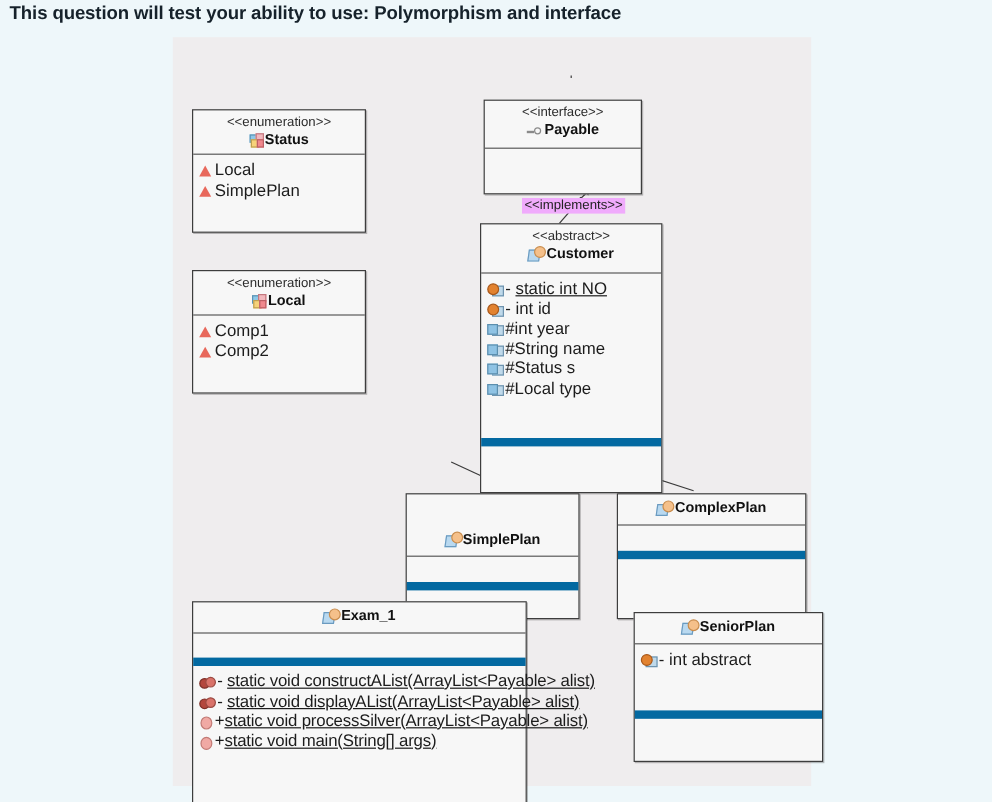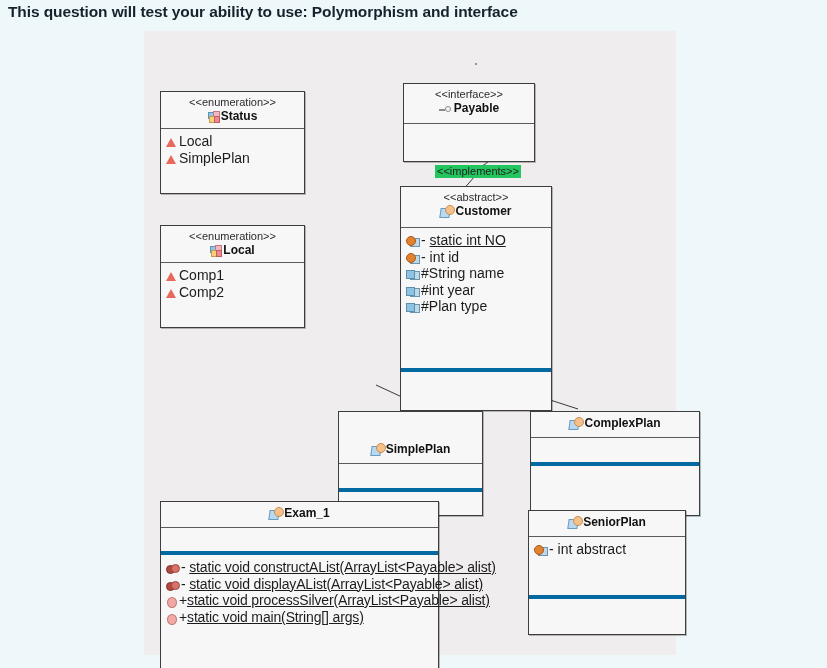--- a/index.html
+++ b/index.html
@@ -34,21 +34,21 @@
     box-sizing: border-box;
     box-shadow: 1px 1px 0 rgba(0,0,0,0.25);
   }
   .uml .hdr {
     border-bottom: 1px solid #5a5a5a;
     text-align: center;
     padding: 4px 2px 5px 2px;
     box-sizing: border-box;
   }
   .uml .compartment {
-    border-bottom: 4px solid #0369a1;
+    border-bottom: 7px solid #0369a1;
     box-sizing: border-box;
     padding: 4px 4px 4px 5px;
   }
   .uml .compartment:last-child { border-bottom: none; }
   .stereo {
     font-size: 11px;
     color: #2b2b2b;
     line-height: 13px;
     white-space: nowrap;
   }
@@ -118,21 +118,21 @@
   .ic-m-priv i.c1 { position:absolute; left:0px; top:1px; width:7px; height:7px; border-radius:50%; background:#b4473e; border:1px solid #7e2f28; }
   .ic-m-priv i.c2 { position:absolute; left:5px; top:0px; width:7px; height:7px; border-radius:50%; background:#d9736a; border:1px solid #9c4a42; }
 
   
   .ic-m-pub { width: 11px; height: 10px; }
   .ic-m-pub i.c1 { position:absolute; left:1px; top:0px; width:8px; height:9px; border-radius:50%; background:#f0a9a4; border:1px solid #c27a75; }
   .conn-label {
     position: absolute;
     font-size: 11px;
     color: #222;
-    background: #22c55e;
+    background: #f0abfc;
     padding: 0 2px;
     white-space: nowrap;
     line-height: 13px;
   }
   svg.overlay { position: absolute; left:0; top:0; width:532px; height:624px; overflow: visible; }
 </style>
 </head>
 <body>
 
 <div id="page-title">This question will test your ability to use:  Polymorphism and interface</div>
@@ -218,43 +218,46 @@
       </div>
     </div>
     <div class="compartment" style="height:144px;">
       <span class="row">
         <span class="ic ic-attr-priv"><i class="sq"></i><i class="ci"></i></span><span>-</span>&nbsp;<span class="u">static int NO</span>
       </span>
       <span class="row">
         <span class="ic ic-attr-priv"><i class="sq"></i><i class="ci"></i></span><span>-</span>&nbsp;<span>int id</span>
       </span>
       <span class="row">
+        <span class="ic ic-attr-prot"><i class="sq"></i><i class="ci"></i></span><span>#</span><span>int year</span>
+      </span>
+      <span class="row">
         <span class="ic ic-attr-prot"><i class="sq"></i><i class="ci"></i></span><span>#</span><span>String name</span>
       </span>
       <span class="row">
-        <span class="ic ic-attr-prot"><i class="sq"></i><i class="ci"></i></span><span>#</span><span>int year</span>
-      </span>
-      <span class="row">
-        <span class="ic ic-attr-prot"><i class="sq"></i><i class="ci"></i></span><span>#</span><span>Plan type</span>
+        <span class="ic ic-attr-prot"><i class="sq"></i><i class="ci"></i></span><span>#</span><span>Status s</span>
+      </span>
+      <span class="row">
+        <span class="ic ic-attr-prot"><i class="sq"></i><i class="ci"></i></span><span>#</span><span>Local type</span>
       </span>
     </div>
     <div class="compartment" style="height:38px;"></div>
   </div>
 
   <div class="uml" style="left:194px; top:380px; width:145px; height:105px;">
     <div class="hdr" style="height:26px;margin-top:26px;">
       <div class="cname">
         <span class="ic ic-class"><i class="sq"></i><i class="ci"></i></span><span>SimplePlan</span>
       </div>
     </div>
     <div class="compartment" style="height:28px;"></div>
     <div class="compartment" style="height:49px;"></div>
   </div>
 
-  <div class="uml" style="left:386px; top:380px; width:170px; height:105px;">
+  <div class="uml" style="left:370px; top:380px; width:158px; height:105px;">
     <div class="hdr" style="height:26px;">
       <div class="cname">
         <span class="ic ic-class"><i class="sq"></i><i class="ci"></i></span><span>ComplexPlan</span>
       </div>
     </div>
     <div class="compartment" style="height:28px;"></div>
     <div class="compartment" style="height:49px;"></div>
   </div>
 
   <div class="uml" style="left:384px; top:479px; width:158px; height:125px;">

